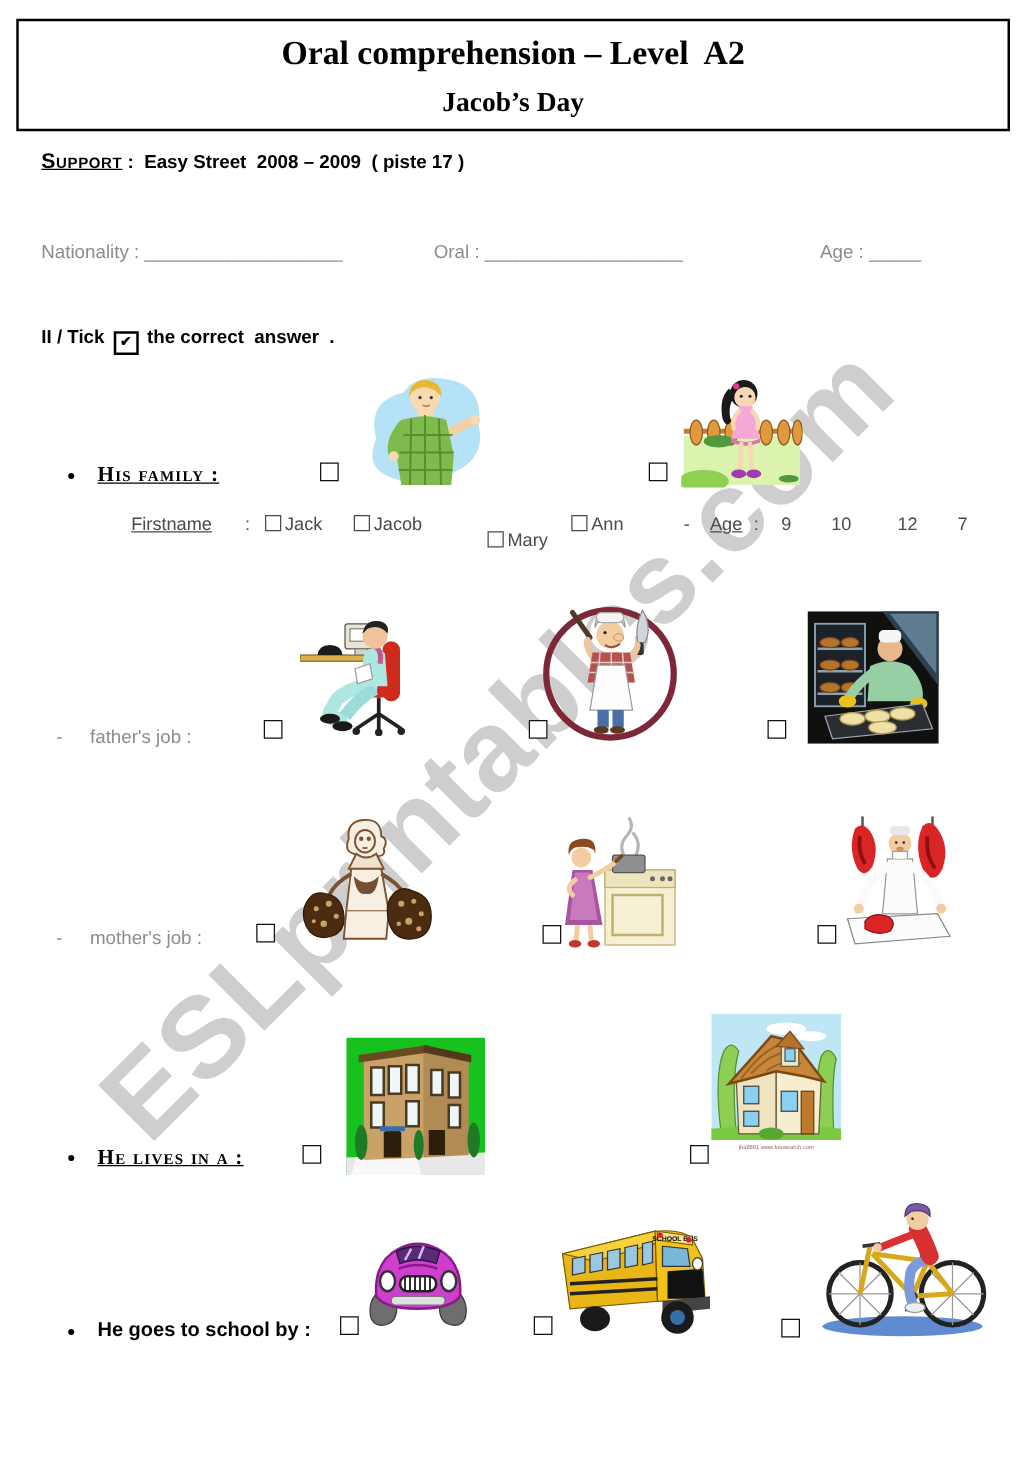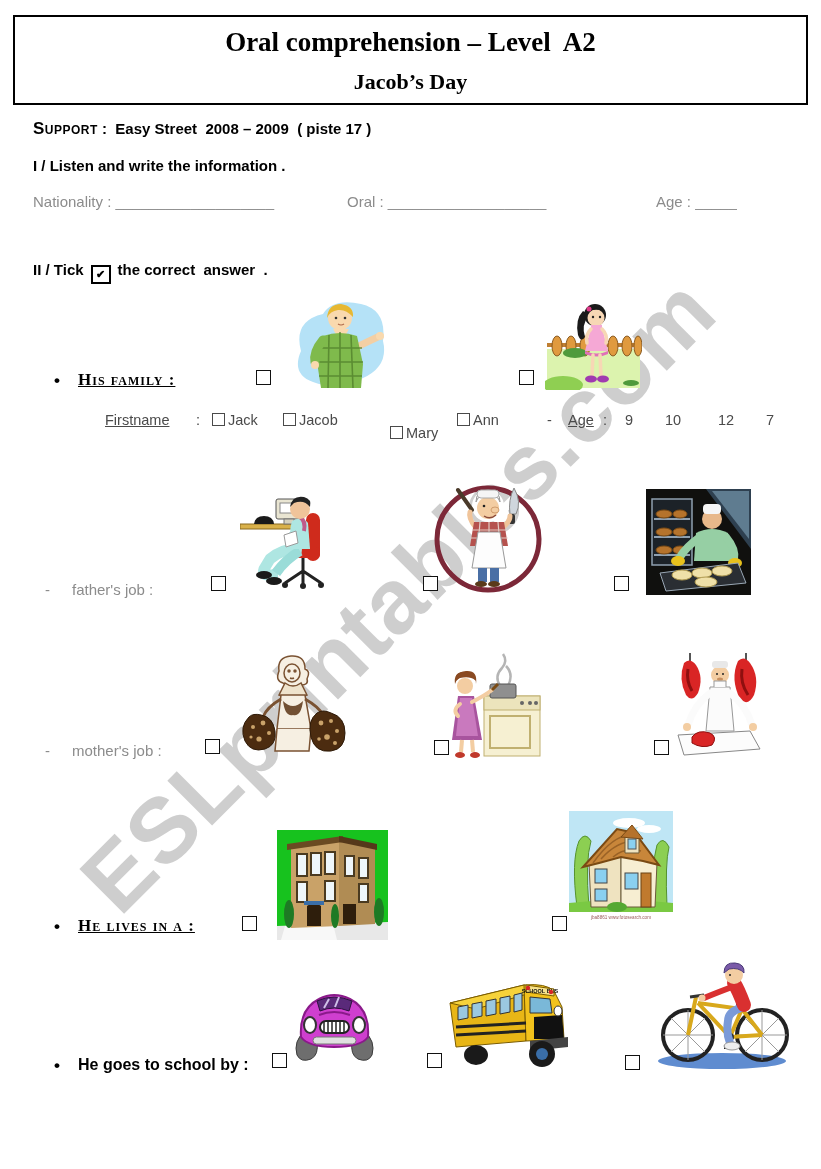--- a/index.html
+++ b/index.html
@@ -16,21 +16,21 @@
   .content{position:absolute;left:0;top:0;width:821px;height:1169px;z-index:2;}
 
   
   .title-box{left:13px;top:15px;width:791px;height:86px;border:2px solid #000;text-align:center;
              font-family:"Liberation Serif",serif;font-weight:bold;}
   .title1{margin-top:10px;font-size:27px;}
   .title2{margin-top:11px;font-size:22px;}
 
   
   .support{left:33px;top:119px;font-size:15px;font-weight:bold;}
-  .support-label{font-variant:small-caps;font-size:17px;letter-spacing:.5px;}
+  .support-label{font-variant:small-caps;text-decoration:underline;font-size:17px;letter-spacing:.5px;}
 
   .s-head{font-weight:bold;font-size:15px;}
   .gray{color:#8c8c8c;font-size:15px;}
   .fnrow{color:#4a4a4a;font-size:14.5px;}
 
   .tickbox{display:inline-block;width:16px;height:15px;border:2px solid #000;text-align:center;
            font-size:11px;line-height:14px;margin:0 7px;vertical-align:-3px;}
 
   .cb{position:absolute;width:13px;height:13px;border:1.5px solid #111;background:#fff;}
   .cb-sm{display:inline-block;width:11px;height:11px;border:1.2px solid #4a4a4a;background:#fff;
@@ -53,21 +53,20 @@
 
     <div class="abs title-box">
       <div class="title1 pre">Oral comprehension – Level  A2</div>
       <div class="title2 pre">Jacob’s Day</div>
     </div>
 
     <div class="abs support">
       <span class="support-label">Support</span><span class="pre"> :  Easy Street  2008 – 2009  ( piste 17 )</span>
     </div>
 
-    <div class="abs s-head" style="left:33px;top:157px;">I / Listen and write the information .</div>
 
     <div class="abs gray" style="left:33px;top:193px;">
       <span>Nationality :</span>
       <span>___________________</span>
     </div>
     <div class="abs gray" style="left:347px;top:193px;">
       <span>Oral :</span>
       <span>___________________</span>
     </div>
     <div class="abs gray" style="left:656px;top:193px;">

